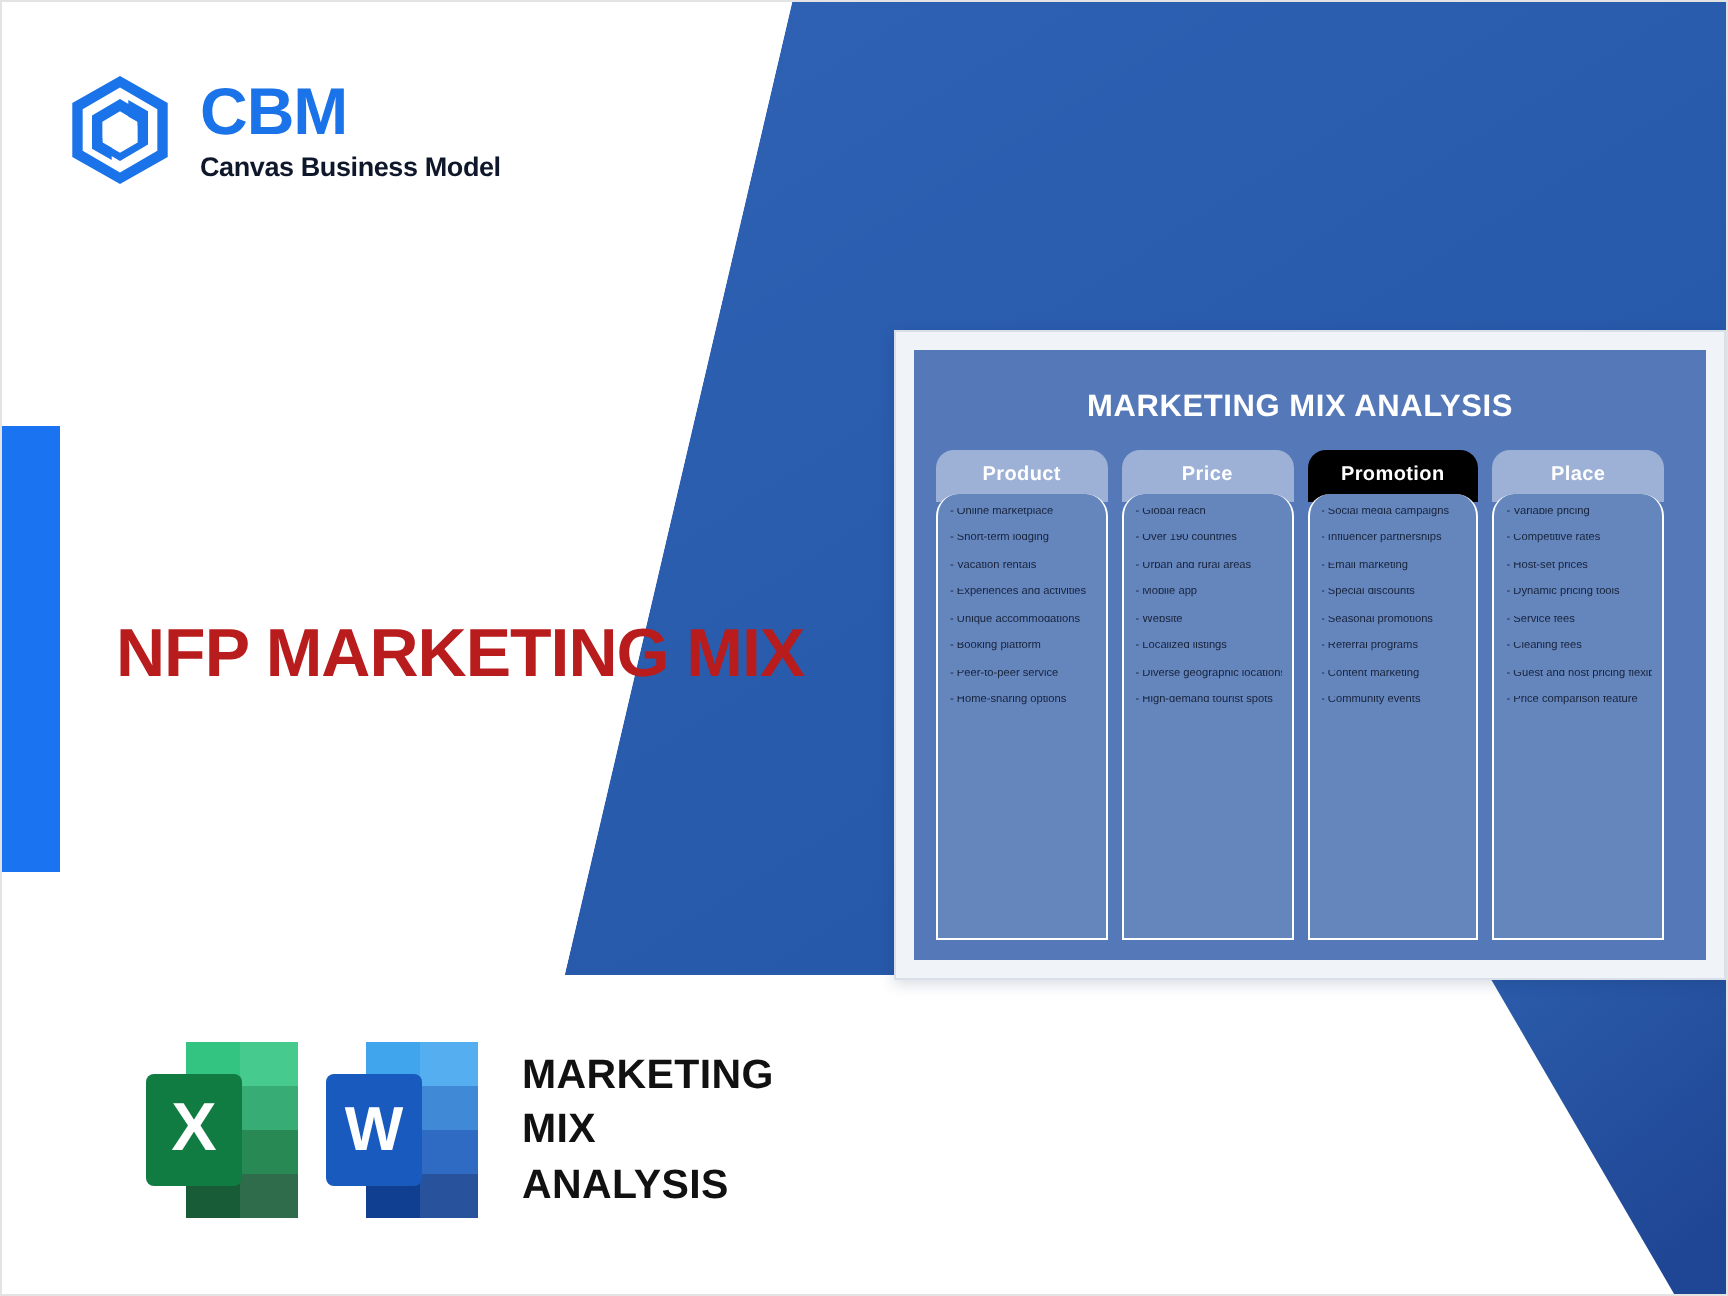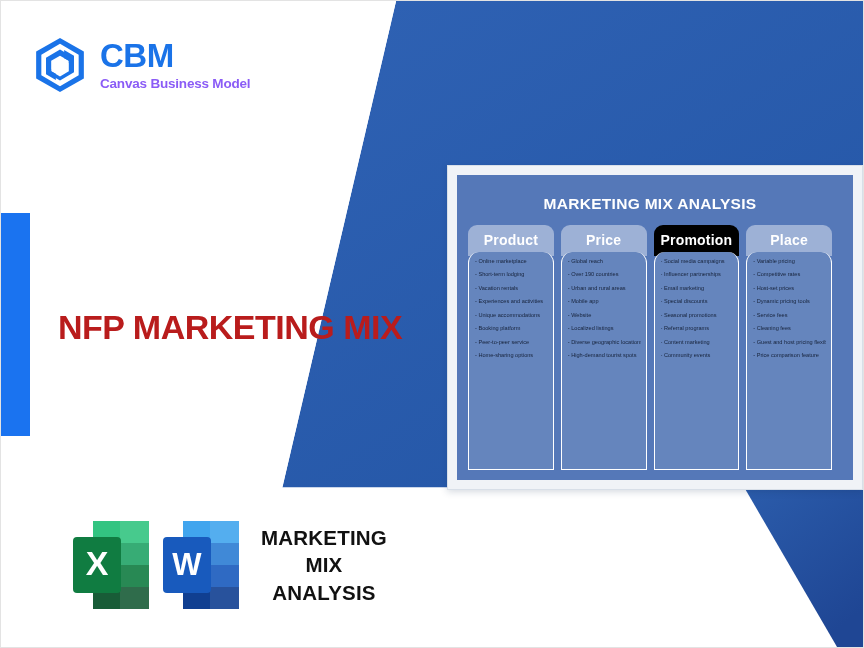--- a/index.html
+++ b/index.html
@@ -52,21 +52,21 @@
   .logo-title {
     font-size: 33px;
     font-weight: bold;
     color: #1a73e8;
     letter-spacing: -0.5px;
     line-height: 1.05;
   }
   .logo-sub {
     font-size: 13.5px;
     font-weight: bold;
-    color: #8b5cf6;
+    color: #0f172a;
     letter-spacing: -0.2px;
     margin-top: 3px;
   }
 
   
   .headline {
     position: absolute;
     left: 57px;
     top: 262px;
     width: 370px;
@@ -88,21 +88,20 @@
   }
   .ft-icon { position: relative; width: 82px; height: 96px; }
   .ft-icon.word { margin-left: 8px; }
   .ft-label {
     margin-left: 18px;
     font-size: 20.5px;
     font-weight: bold;
     color: #111111;
     line-height: 1.32;
     letter-spacing: 0.2px;
-    text-align: center;
   }
 
   
   .mix-panel {
     position: absolute;
     left: 446px;
     top: 164px;
     width: 416px;
     height: 325px;
     background: #f0f3f7;
@@ -138,21 +137,21 @@
   .mix-col {
     flex: 1 1 0;
     display: flex;
     flex-direction: column;
     min-width: 0;
   }
   .col-head {
     background: #9db1d6;
     border-radius: 9px 9px 0 0;
     color: #ffffff;
-    font-size: 14px;
+    font-size: 10px;
     font-weight: bold;
     text-align: center;
     padding: 7px 2px 8px 2px;
     letter-spacing: 0.2px;
   }
   .col-head.lighter { background: #000000; }
   .col-body {
     flex: 1 1 auto;
     background: #6585bd;
     border: 1.2px solid #ffffff;

